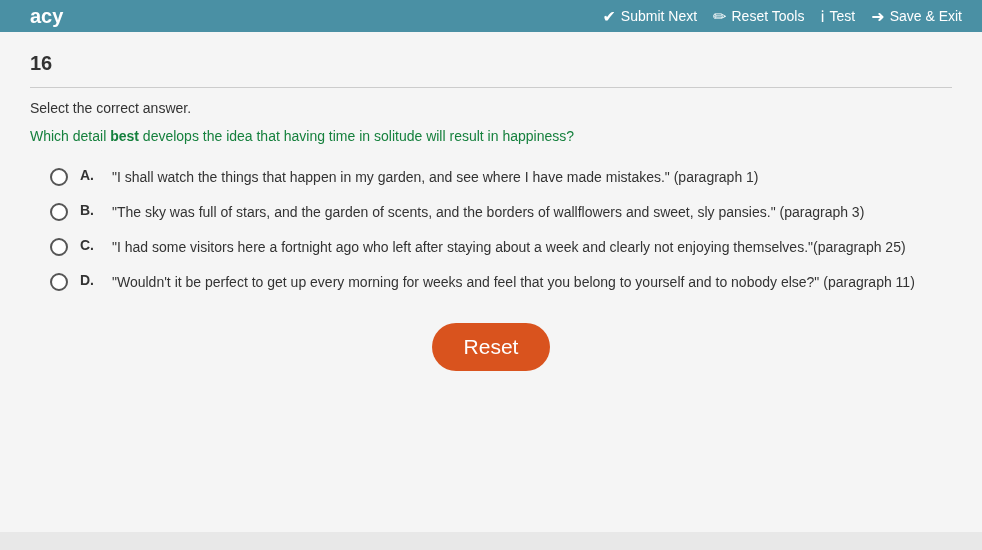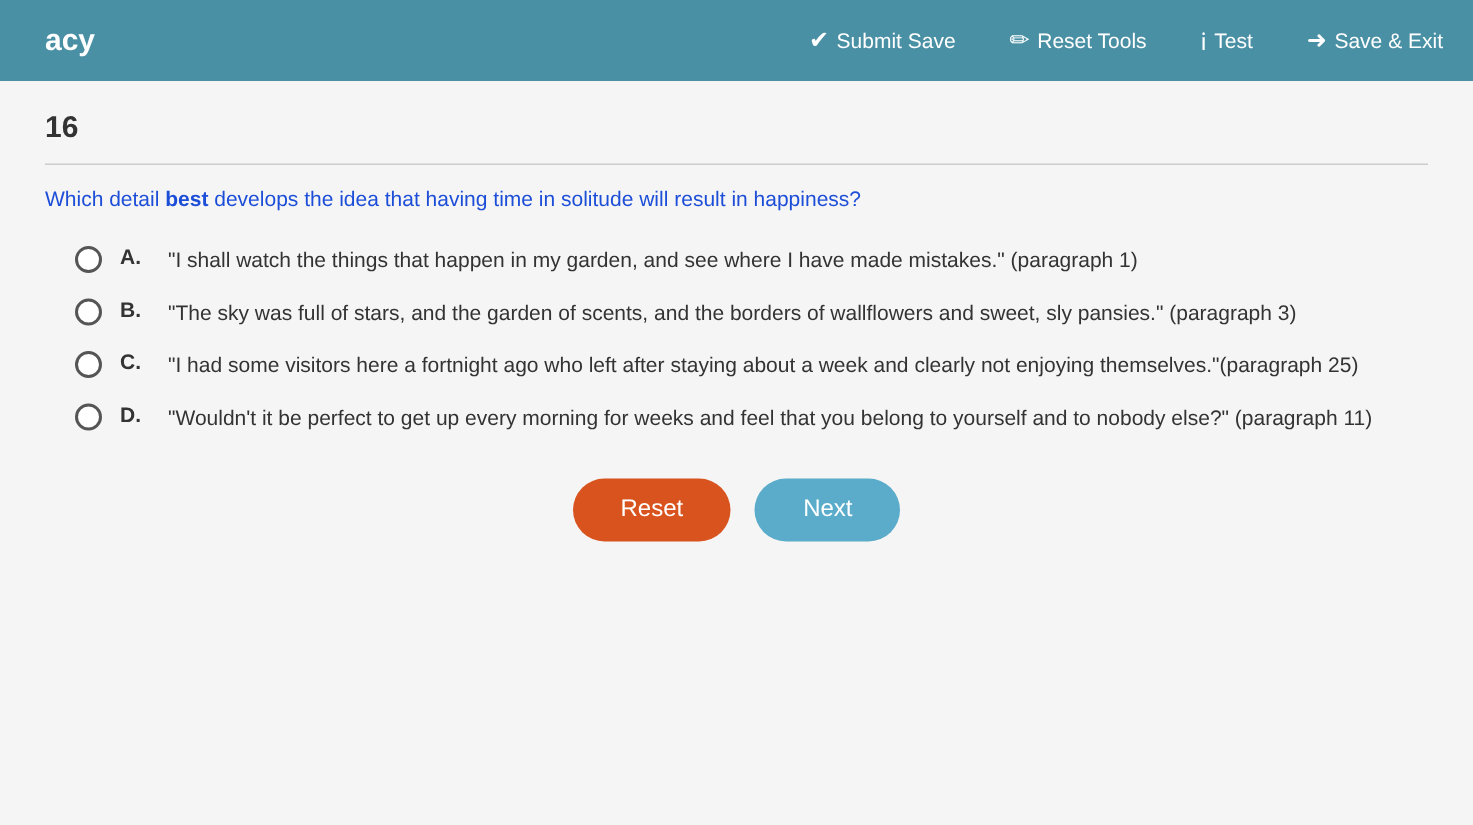--- a/index.html
+++ b/index.html
@@ -7,26 +7,26 @@
       font-family: Arial, sans-serif;
       background: #e8e8e8;
       width: 982px;
       height: 550px;
       overflow: hidden;
     }
 
     
     .header {
       background: #4a90a4;
-      height: 54px;
+      height: 32px;
       display: flex;
       align-items: center;
       justify-content: flex-end;
       padding: 0 20px;
-      gap: 36px;
+      gap: 16px;
     }
     .header-brand {
       color: white;
       font-size: 20px;
       font-weight: bold;
       margin-right: auto;
       padding-left: 10px;
     }
     .header-btn {
       color: white;
@@ -59,21 +59,21 @@
     }
 
     .instruction {
       font-size: 14px;
       color: #333;
       margin-bottom: 10px;
     }
 
     .question-text {
       font-size: 14px;
-      color: #1d4ed8;
+      color: #15803d;
       margin-bottom: 20px;
       line-height: 1.5;
     }
 
     .question-text strong {
       font-weight: bold;
     }
 
     .divider {
       border: none;
@@ -128,21 +128,21 @@
       gap: 16px;
       margin-top: 20px;
     }
 
     .btn-reset {
       background: #d9531e;
       color: white;
       border: none;
       border-radius: 25px;
       padding: 12px 32px;
-      font-size: 16px;
+      font-size: 21px;
       font-weight: 500;
       cursor: pointer;
     }
 
     .btn-next {
       background: #5aacca;
       color: white;
       border: none;
       border-radius: 25px;
       padding: 12px 32px;
@@ -152,21 +152,21 @@
     }
   </style>
 </head>
 <body>
 
 <div class="header">
   <span class="header-brand">acy</span>
 
   <button class="header-btn">
     <span class="icon">✔</span>
-    <span>Submit Save</span>
+    <span>Submit Next</span>
   </button>
 
   <button class="header-btn">
     <span class="icon">✏</span>
     <span>Reset Tools</span>
   </button>
 
   <button class="header-btn">
     <span class="icon">ℹ</span>
     <span>Test</span>
@@ -177,20 +177,21 @@
     <span>Save &amp; Exit</span>
   </button>
 </div>
 
 <div class="main">
 
   <div class="question-number">16</div>
 
   <hr class="divider">
 
+  <p class="instruction">Select the correct answer.</p>
 
   <p class="question-text">
     <span>Which detail </span><strong>best</strong><span> develops the idea that having time in solitude will result in happiness?</span>
   </p>
 
   <div class="choices">
 
     <div class="choice">
       <div class="radio-circle"></div>
       <span class="choice-label">A.</span>
@@ -213,16 +214,15 @@
     <div class="choice">
       <div class="radio-circle"></div>
       <span class="choice-label">D.</span>
       <span class="choice-text">"Wouldn't it be perfect to get up every morning for weeks and feel that you belong to yourself and to nobody else?" (paragraph 11)</span>
     </div>
 
   </div>
 
   <div class="button-row">
     <button class="btn-reset">Reset</button>
-    <button class="btn-next">Next</button>
   </div>
 
 </div>
 
 </body></html>

